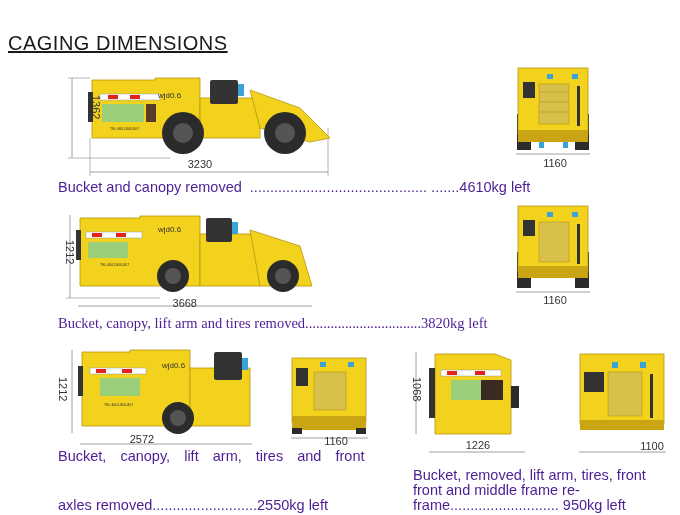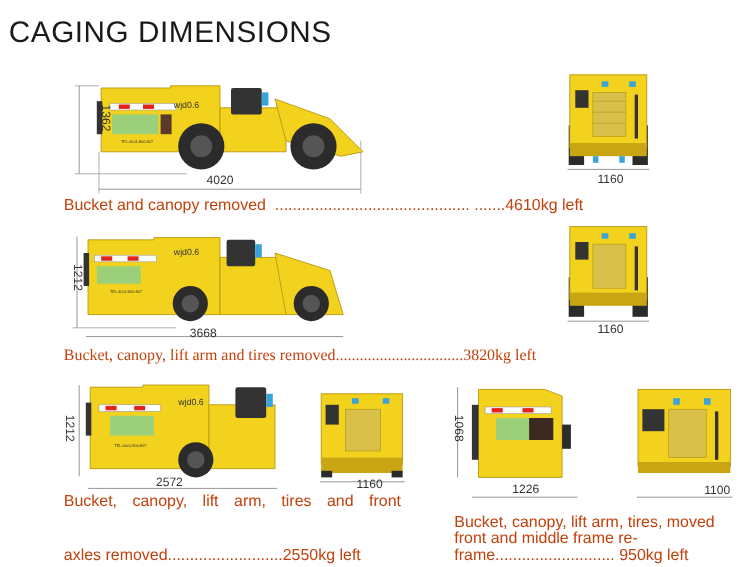--- a/index.html
+++ b/index.html
@@ -1,19 +1,19 @@
 <!DOCTYPE html>
 <html><head>
 <meta charset="utf-8">
 <style>
   html,body{margin:0;padding:0;background:#fff;}
   body{width:680px;height:515px;position:relative;overflow:hidden;font-family:"Liberation Sans",sans-serif;color:#1a1a1a;}
   .abs{position:absolute;}
-  .title{left:8px;top:14px;font-size:27px;letter-spacing:0.5px;font-weight:normal;}
-  .caption{font-size:14.5px;line-height:16px;white-space:pre;color:#c2410c;}
+  .title{left:8px;top:32px;font-size:20px;letter-spacing:0.5px;font-weight:normal;text-decoration:underline;}
+  .caption{font-size:14.5px;line-height:16px;white-space:pre;color:#4c1d95;}
   .dim{font-size:11px;color:#333;text-align:center;}
   .dimv{font-size:11px;color:#333;transform:rotate(90deg);transform-origin:center;}
   svg{position:absolute;overflow:visible;}
 </style>
 </head>
 <body>
 
 <div class="abs title">CAGING DIMENSIONS</div>
 
 <div>
@@ -37,21 +37,21 @@
     <path d="M140 30 L200 30 L200 70 L140 70 Z" fill="#f2d21d" stroke="#b8960f" stroke-width="0.8"></path>
     <rect x="150" y="12" width="28" height="24" rx="2" fill="#333"></rect>
     <rect x="178" y="16" width="6" height="12" fill="#3aa3d9"></rect>
     <path d="M190 22 L240 40 L270 70 L250 74 L200 60 Z" fill="#f2d21d" stroke="#b8960f" stroke-width="0.8"></path>
     <circle cx="123" cy="65" r="21" fill="#2b2b2b"></circle>
       <circle cx="123" cy="65" r="10" fill="#555"></circle>
     <circle cx="225" cy="65" r="21" fill="#2b2b2b"></circle>
       <circle cx="225" cy="65" r="10" fill="#555"></circle>
   </svg>
   <div class="abs dimv" style="left:81px;top:104px;width:30px;">1362</div>
-  <div class="abs dim" style="left:180px;top:158px;width:40px;">4020</div>
+  <div class="abs dim" style="left:180px;top:158px;width:40px;">3230</div>
 
   <svg style="left:515px;top:62px" width="80" height="100">
     <rect x="2" y="52" width="14" height="36" fill="#2b2b2b"></rect>
       <rect x="60" y="52" width="14" height="36" fill="#2b2b2b"></rect>
     <rect x="3" y="6" width="70" height="66" fill="#f2d21d" stroke="#b8960f" stroke-width="0.8"></rect>
     <rect x="3" y="68" width="70" height="12" fill="#c9a514"></rect>
     <rect x="8" y="20" width="12" height="16" fill="#333"></rect>
     <rect x="24" y="22" width="30" height="40" fill="#d9c04a" stroke="#a88e10" stroke-width="0.5"></rect>
     <line x1="24" y1="30" x2="54" y2="30" stroke="#a88e10" stroke-width="0.5"></line>
       <line x1="24" y1="40" x2="54" y2="40" stroke="#a88e10" stroke-width="0.5"></line>
@@ -120,21 +120,21 @@
     <rect x="8" y="18" width="5" height="30" fill="#333"></rect>
     <text x="92" y="20" font-size="8" fill="#333" font-family="Liberation Sans, sans-serif">wjd0.6</text>
     <text x="34" y="58" font-size="3.5" fill="#333" font-family="Liberation Sans, sans-serif">TEL:4001-800-807</text>
     <path d="M120 20 L180 20 L180 78 L120 78 Z" fill="#f2d21d" stroke="#b8960f" stroke-width="0.8"></path>
     <rect x="144" y="4" width="28" height="28" rx="2" fill="#333"></rect>
     <rect x="172" y="10" width="6" height="12" fill="#3aa3d9"></rect>
     <circle cx="108" cy="70" r="16" fill="#2b2b2b"></circle>
       <circle cx="108" cy="70" r="8" fill="#555"></circle>
   </svg>
   <div class="abs dimv" style="left:48px;top:386px;width:30px;">1212</div>
-  <div class="abs dim" style="left:134px;top:433px;width:40px;">2572</div>
+  <div class="abs dim" style="left:122px;top:433px;width:40px;">2572</div>
 
   <svg style="left:290px;top:350px" width="80" height="90">
     <rect x="2" y="8" width="74" height="64" fill="#f2d21d" stroke="#b8960f" stroke-width="0.8"></rect>
     <rect x="2" y="66" width="74" height="14" fill="#c9a514"></rect>
     <rect x="2" y="78" width="10" height="6" fill="#2b2b2b"></rect>
       <rect x="66" y="78" width="10" height="6" fill="#2b2b2b"></rect>
     <rect x="6" y="18" width="12" height="18" fill="#333"></rect>
     <rect x="24" y="22" width="32" height="38" fill="#d9c04a" stroke="#a88e10" stroke-width="0.5"></rect>
     <rect x="30" y="12" width="6" height="5" fill="#3aa3d9"></rect>
       <rect x="58" y="12" width="6" height="5" fill="#3aa3d9"></rect>
@@ -165,16 +165,16 @@
     <rect x="2" y="4" width="84" height="70" fill="#f2d21d" stroke="#b8960f" stroke-width="0.8"></rect>
     <rect x="2" y="70" width="84" height="10" fill="#c9a514"></rect>
     <rect x="6" y="22" width="20" height="20" fill="#333"></rect>
     <rect x="30" y="22" width="34" height="44" fill="#d9c04a" stroke="#a88e10" stroke-width="0.5"></rect>
     <rect x="34" y="12" width="6" height="6" fill="#3aa3d9"></rect>
       <rect x="62" y="12" width="6" height="6" fill="#3aa3d9"></rect>
     <rect x="72" y="24" width="3" height="44" fill="#333"></rect>
     <line x1="1" y1="102" x2="88" y2="102" stroke="#888" stroke-width="0.8"></line>
   </svg>
   <div class="abs dim" style="left:632px;top:440px;width:40px;">1100</div>
-  <div class="abs caption" style="left:413px;top:467px;">Bucket, canopy, lift arm, tires, moved</div>
+  <div class="abs caption" style="left:413px;top:467px;">Bucket, removed, lift arm, tires, front</div>
   <div class="abs caption" style="left:413px;top:482px;">front and middle frame re-</div>
   <div class="abs caption" style="left:413px;top:497px;">frame........................... 950kg left</div>
 </div>
 
 </body></html>

